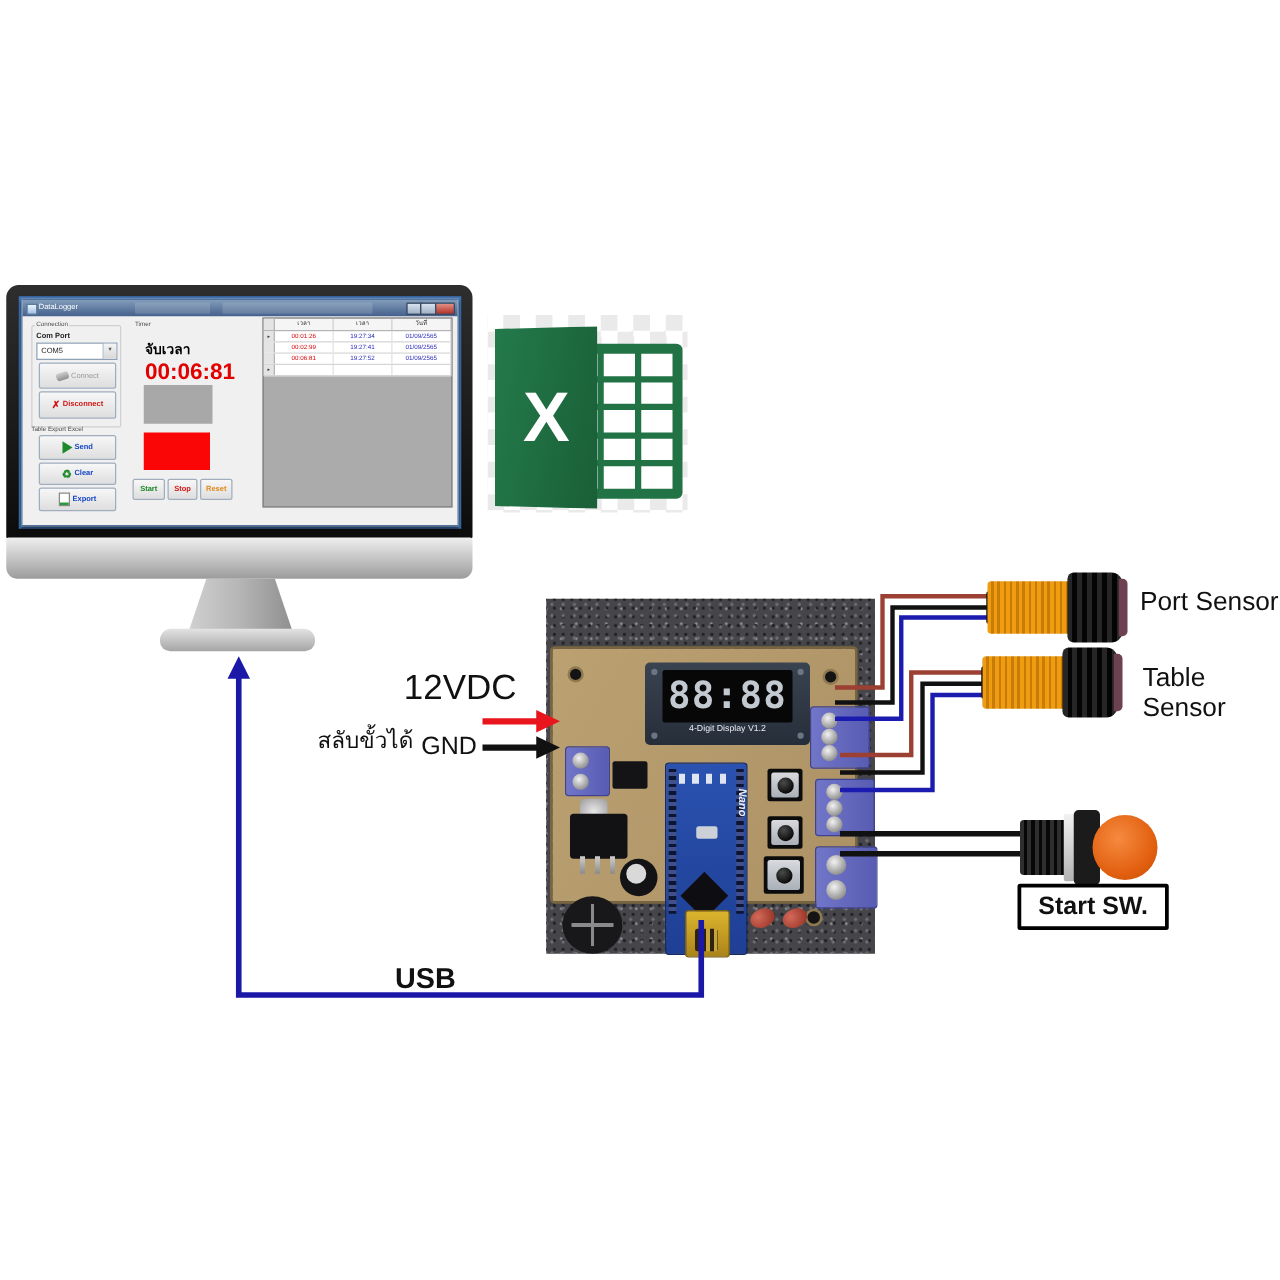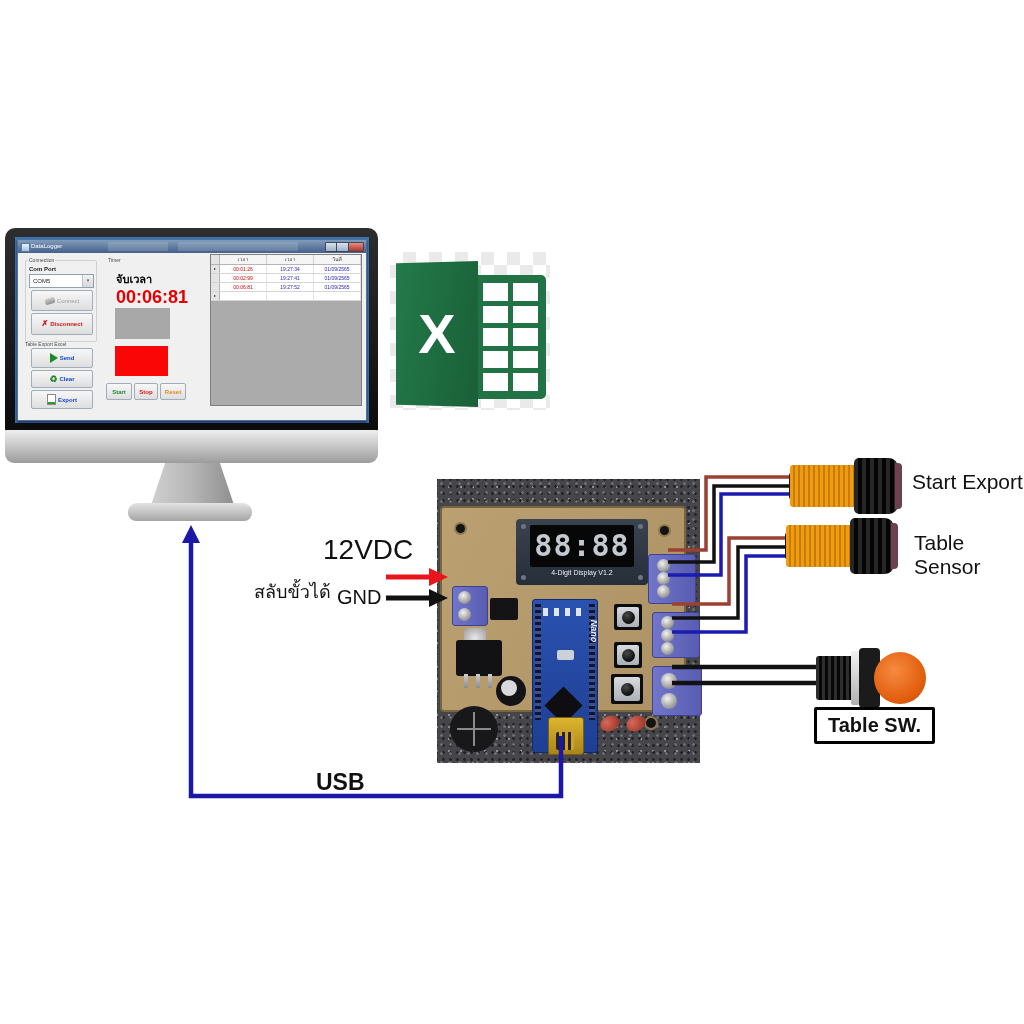--- a/index.html
+++ b/index.html
@@ -83,21 +83,21 @@
            clip-path:polygon(0 1.5%,100% 0,100% 100%,0 98.5%);
            display:flex;align-items:center;justify-content:center}
   #xlx{color:#fff;font-size:56px;font-weight:bold;line-height:1}
 
   
   #granite{left:437px;top:479px;width:263px;height:284px;background-color:#46464a;z-index:2;
            background-image:radial-gradient(#6d6d73 1px,transparent 1.6px),
                             radial-gradient(#222226 1px,transparent 1.6px),
                             radial-gradient(#8d8d93 .8px,transparent 1.3px);
            background-size:9px 9px,7px 7px,12px 12px;background-position:0 0,3px 4px,6px 2px}
-  #pcb{left:440px;top:506px;width:246px;height:206px;background:linear-gradient(120deg,#bba172,#ac9164);
+  #pcb{left:440px;top:517px;width:246px;height:206px;background:linear-gradient(120deg,#bba172,#ac9164);
        border:2px solid #79663e;border-radius:4px;box-sizing:border-box;z-index:3}
   .hole{border-radius:50%;background:#141414;box-shadow:0 0 0 2px #8f7a50}
   #hole-tl{left:14px;top:16px;width:9px;height:9px}
   #hole-tr{left:218px;top:18px;width:9px;height:9px}
   #hole-br{left:204px;top:210px;width:10px;height:10px}
 
   #disp-mod{left:74px;top:11px;width:132px;height:66px;background:linear-gradient(#3a4350,#262e3a);
             border-radius:4px}
   .mdot{width:5px;height:5px;border-radius:50%;background:#6b7585}
   #disp-panel{left:14px;top:6px;width:104px;height:42px;background:#070707;border-radius:2px;
@@ -410,19 +410,19 @@
   <div class="abs s-cap"></div>
   <div class="abs s-face"></div>
 </div>
 <div class="abs" id="resetsw">
   <div class="abs" id="rst-body"></div>
   <div class="abs" id="rst-ring"></div>
   <div class="abs" id="rst-collar"></div>
   <div class="abs" id="rst-cap"></div>
 </div>
 
-<div class="abs z7" id="lab-start">Start Export</div>
+<div class="abs z7" id="lab-start">Port Sensor</div>
 <div class="abs z7" id="lab-stop">Table Sensor</div>
-<div class="abs z7" id="lab-reset">Table SW.</div>
+<div class="abs z7" id="lab-reset">Start SW.</div>
 <div class="abs z7" id="lab-usb">USB</div>
 <div class="abs z7" id="lab-12v">12VDC</div>
 <div class="abs z7" id="lab-gnd">GND</div>
 <div class="abs z7" id="lab-thai">สลับขั้วได้</div>
 
 </body></html>

